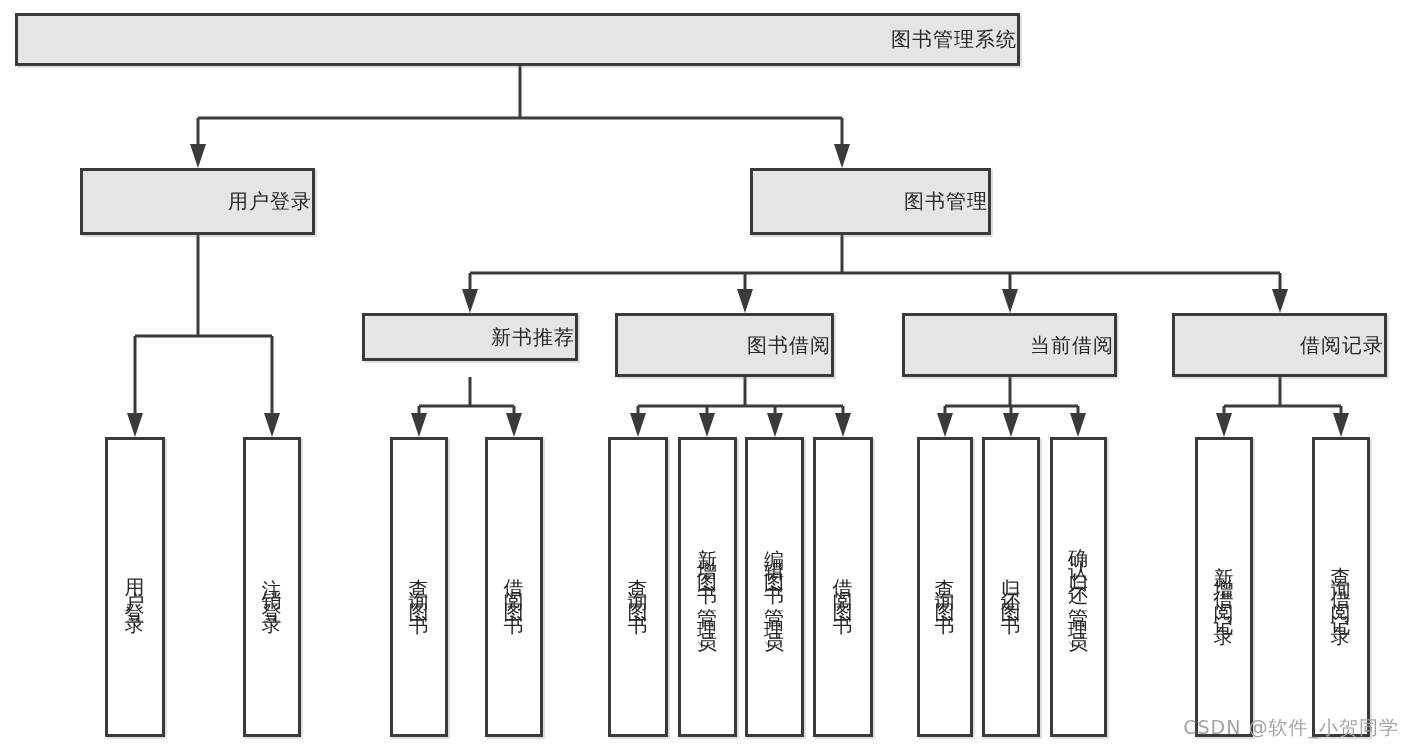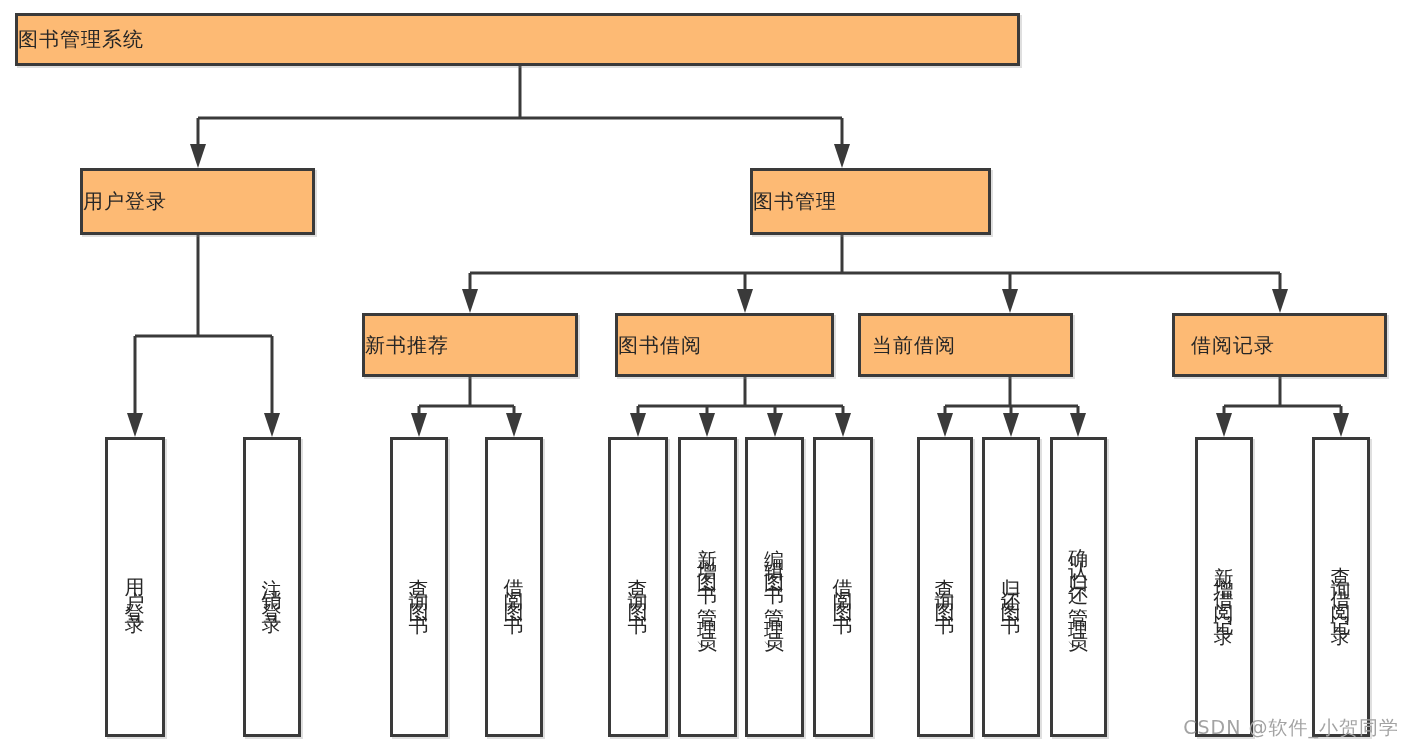--- a/index.html
+++ b/index.html
@@ -7,24 +7,24 @@
     position:relative;
     width:1405px;height:747px;
     background:#ffffff;
     font-family:"DejaVu Sans","Liberation Sans",sans-serif;
     overflow:hidden;
   }
   #wires{position:absolute;left:0;top:0;z-index:1;}
   .node{
     position:absolute;
     box-sizing:border-box;
-    background:#fdba74;
+    background:#e5e5e5;
     border:3px solid #3a3a3a;
     box-shadow:2px 2px 0 rgba(140,140,140,.28);
-    display:flex;align-items:center;justify-content:flex-start;
+    display:flex;align-items:center;justify-content:flex-end;
     color:#262626;font-size:20px;letter-spacing:1px;
     z-index:2;
   }
   .leaf{
     position:absolute;
     box-sizing:border-box;
     background:#ffffff;
     border:3px solid #3a3a3a;
     box-shadow:2px 2px 0 rgba(140,140,140,.28);
     display:flex;align-items:center;justify-content:center;
@@ -36,23 +36,23 @@
     writing-mode:vertical-rl;
     text-orientation:mixed;
     letter-spacing:12px;
     line-height:1;
     white-space:nowrap;
   }
   
   #n-root {left:15px;  top:13px;  width:1005px;height:53px;}
   #n-l2-0 {left:80px;  top:168px; width:235px; height:67px;}
   #n-l2-1 {left:722px; top:168px; width:241px; height:67px;margin-left:28px;}
-  #n-l3-0 {left:362px; top:313px; width:216px; height:64px;font-family:Liberation Serif, serif;}
+  #n-l3-0 {left:362px; top:313px; width:216px; height:48px;font-family:Liberation Serif, serif;}
   #n-l3-1 {left:615px; top:313px; width:219px; height:64px;}
-  #n-l3-2 {left:858px; top:313px; width:215px; height:64px;padding-left:11px;}
+  #n-l3-2 {left:902px; top:313px; width:215px; height:64px;padding-left:11px;}
   #n-l3-3 {left:1172px;top:313px; width:215px; height:64px;padding-left:16px;}
   
   #lf-g1-0{left:105px; width:60px;}
   #lf-g1-1{left:243px; width:58px;}
   #lf-g2-0{left:390px; width:58px;}
   #lf-g2-1{left:485px; width:58px;}
   #lf-g3-0{left:608px; width:60px;}
   #lf-g3-1{left:678px; width:59px;}
   #lf-g3-2{left:745px; width:59px;}
   #lf-g3-3{left:813px; width:60px;}

